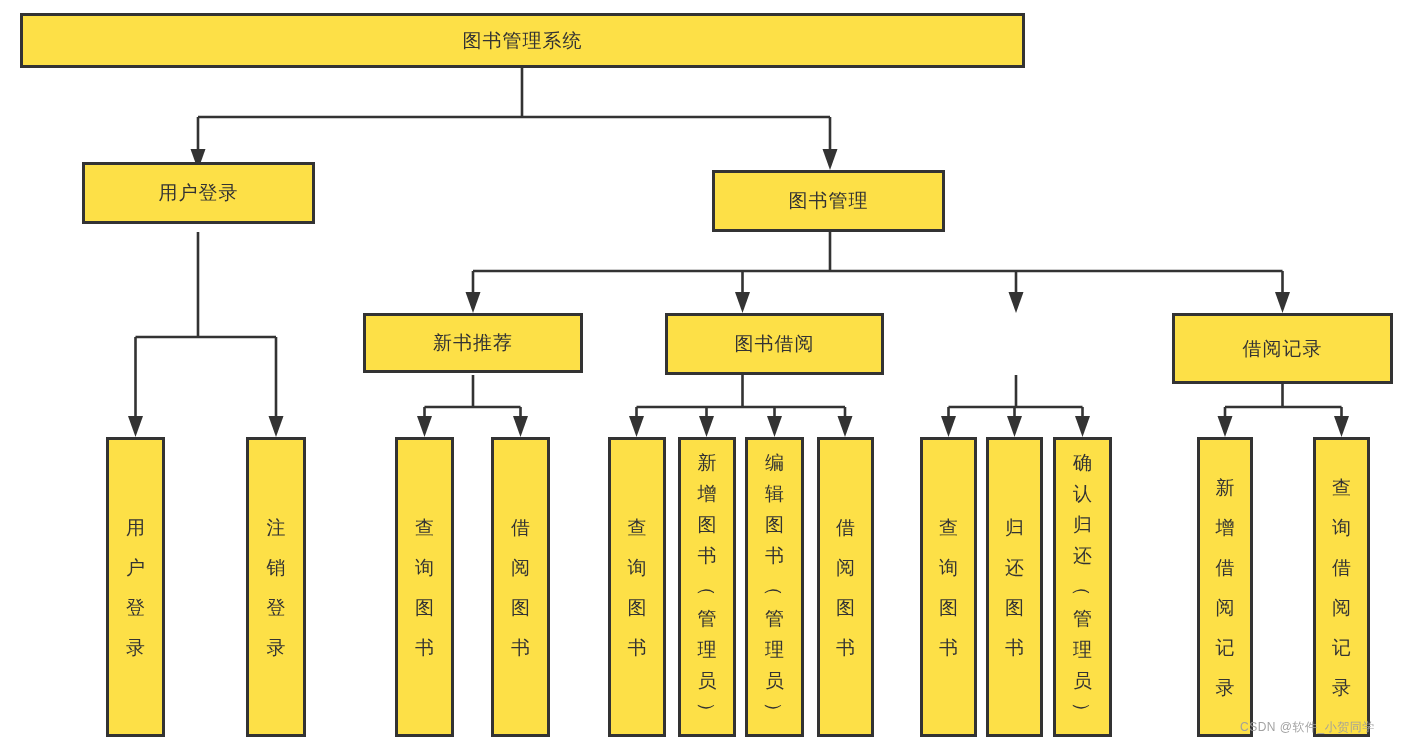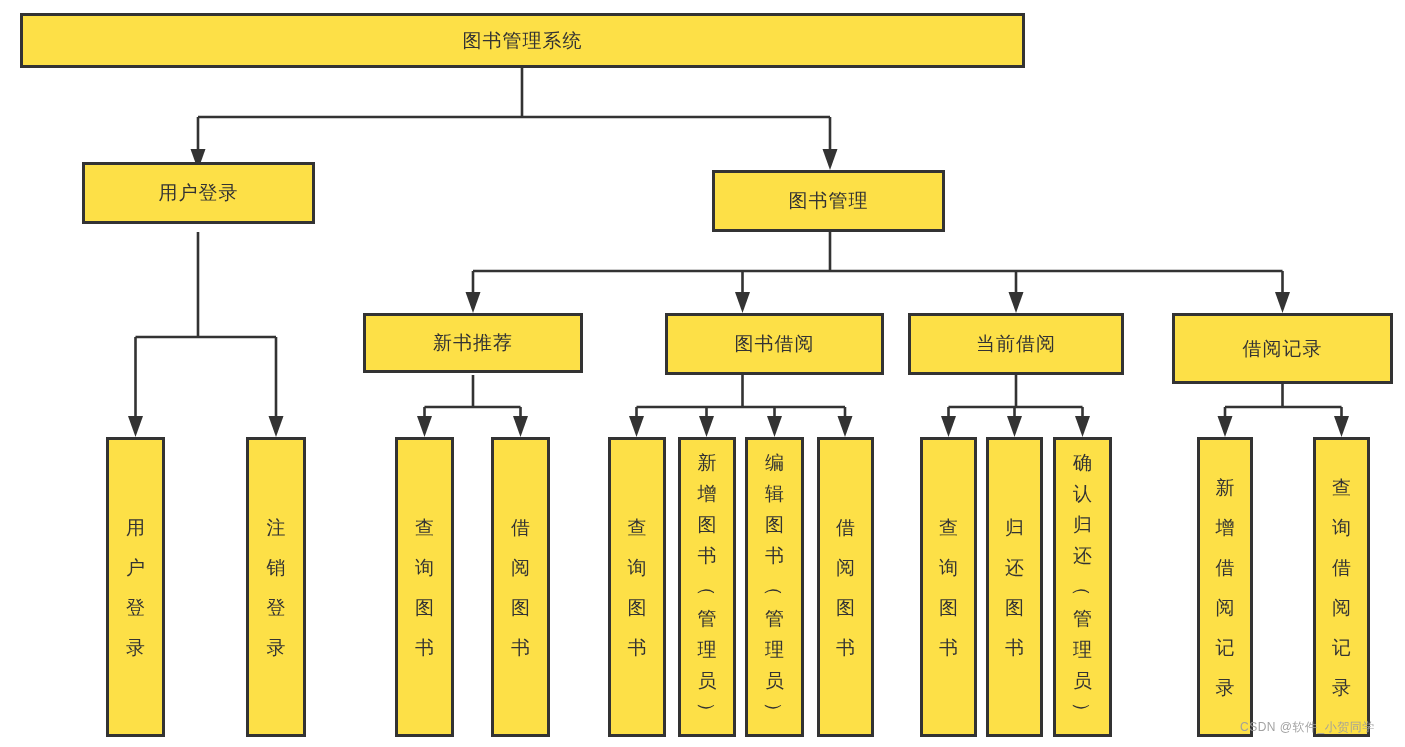--- a/index.html
+++ b/index.html
@@ -76,23 +76,20 @@
   <div class="box" style="left:712px;top:170px;width:233px;height:62px;">
     <span class="hlabel">图书管理</span>
   </div>
 
   <div class="box" style="left:363px;top:313px;width:220px;height:60px;">
     <span class="hlabel">新书推荐</span>
   </div>
   <div class="box" style="left:633px;top:313px;width:219px;height:62px;margin-left:32px;">
     <span class="hlabel">图书借阅</span>
   </div>
-  <div class="box" style="left:908px;top:313px;width:216px;height:62px;">
-    <span class="hlabel">当前借阅</span>
-  </div>
   <div class="box" style="left:1172px;top:313px;width:221px;height:71px;">
     <span class="hlabel">借阅记录</span>
   </div>
 
   <div class="box leaf" style="left:106px;width:59px;">
     <div class="vtext">
         <span class="vchar">用</span>
         <span class="vchar">户</span>
         <span class="vchar">登</span>
         <span class="vchar">录</span>

